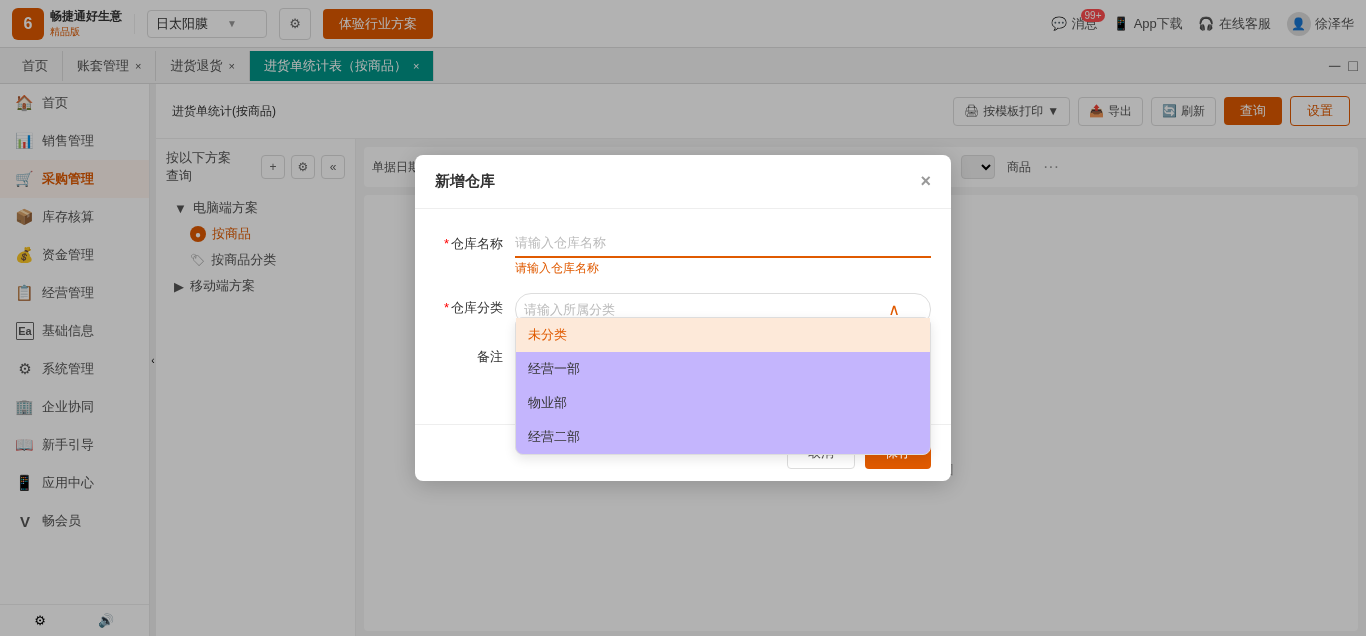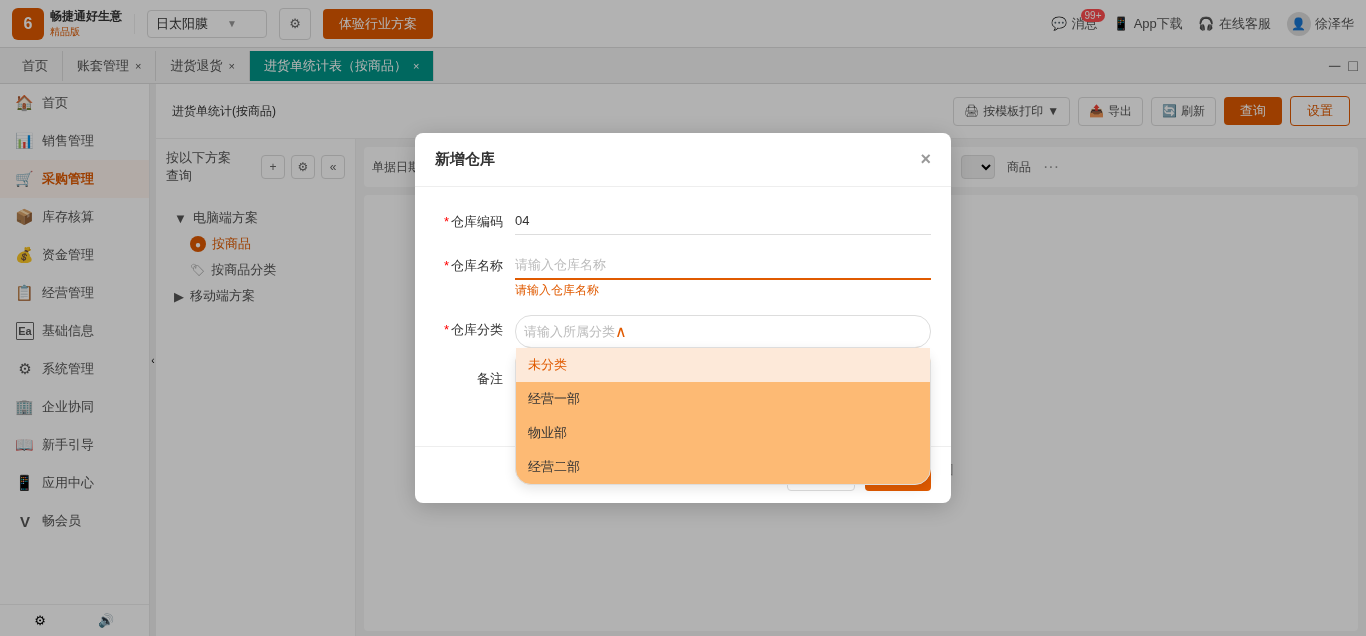--- a/index.html
+++ b/index.html
@@ -48,21 +48,21 @@
     .sidebar-collapse { width: 6px; background: #f0f0f0; cursor: pointer; display: flex; align-items: center; justify-content: center; font-size: 10px; }
 
     
     .content { flex: 1; background: #f5f5f5; overflow: auto; position: relative; }
     .content-header { background: white; padding: 12px 16px; display: flex; align-items: center; justify-content: space-between; border-bottom: 1px solid #eee; }
     .page-title { font-size: 12px; font-weight: normal; color: #333; }
     .header-actions { display: flex; gap: 8px; align-items: center; }
     .header-btn { display: flex; align-items: center; gap: 4px; padding: 5px 10px; border: 1px solid #ddd; border-radius: 4px; cursor: pointer; font-size: 12px; color: #555; background: white; }
     .query-btn { background: #e05a00; color: white; border: none; border-radius: 4px; padding: 5px 16px; cursor: pointer; font-size: 13px; }
     .set-btn { border: 1px solid #e05a00; color: #e05a00; background: white; border-radius: 4px; padding: 5px 16px; cursor: pointer; font-size: 13px; }
-    .query-panel-header { display: flex; align-items: center; gap: 20px; margin-bottom: 20px; color: #555; font-size: 13px; }
+    .query-panel-header { display: flex; align-items: center; gap: 20px; margin-bottom: 10px; color: #555; font-size: 13px; }
     .qp-actions { display: flex; gap: 6px; margin-left: 8px; }
     .qp-icon-btn { width: 24px; height: 24px; border: 1px solid #ddd; border-radius: 4px; display: flex; align-items: center; justify-content: center; cursor: pointer; color: #666; font-size: 12px; }
     .scheme-tree { margin-top: 8px; padding-left: 8px; }
     .scheme-item { display: flex; align-items: center; gap: 6px; padding: 4px 0; cursor: pointer; color: #555; font-size: 13px; }
     .scheme-item.active { color: #e05a00; }
     .scheme-item .bullet { width: 16px; height: 16px; border-radius: 50%; background: #e05a00; color: white; font-size: 10px; display: flex; align-items: center; justify-content: center; }
     .scheme-item .sub-icon { font-size: 12px; color: #999; }
     .filter-row { display: flex; align-items: center; gap: 12px; font-size: 12px; color: #555; flex-wrap: wrap; }
     .filter-label { color: #555; }
     .filter-select { border: 1px solid #ddd; border-radius: 4px; padding: 3px 6px; font-size: 12px; }
@@ -84,24 +84,24 @@
     .form-input.error { border-bottom: 2px solid #e05a00; }
     .error-msg { color: #e05a00; font-size: 12px; margin-top: 2px; }
     .form-input::placeholder { color: #bbb; }
     .form-textarea { width: 100%; border: none; border-bottom: 1px solid #ddd; padding: 6px 0; font-size: 13px; outline: none; resize: none; color: #333; }
     .modal-footer { display: flex; justify-content: flex-end; gap: 10px; padding: 12px 20px; border-top: 1px solid #eee; }
     .modal-cancel-btn { padding: 6px 20px; border: 1px solid #ddd; border-radius: 4px; cursor: pointer; background: white; color: #555; font-size: 13px; }
     .modal-save-btn { padding: 6px 20px; background: #e05a00; color: white; border: none; border-radius: 4px; cursor: pointer; font-size: 13px; }
 
     
     .dropdown-field { position: relative; }
-    .dropdown-trigger { width: 100%; border: 1px solid #ddd; border-radius: 16px; padding: 6px 30px 6px 8px; font-size: 13px; cursor: pointer; background: white; display: flex; align-items: center; }
+    .dropdown-trigger { width: 100%; border: 1px solid #ddd; border-radius: 16px; padding: 6px 30px 6px 8px; font-size: 13px; cursor: pointer; background: white; display: flex; align-items: center; justify-content: space-between; }
     .dropdown-trigger .placeholder { color: #bbb; }
     .dropdown-trigger .chevron { color: #e05a00; font-size: 16px; }
-    .dropdown-list { position: absolute; top: 32px; left: 0; right: 0; background: #fdba74; border: 1px solid #ddd; border-radius: 16px; z-index: 200; box-shadow: 0 4px 12px rgba(0,0,0,0.1); }
+    .dropdown-list { position: absolute; top: 24px; left: 0; right: 0; background: #c4b5fd; border: 1px solid #ddd; border-radius: 8px; z-index: 200; box-shadow: 0 4px 12px rgba(0,0,0,0.1); }
     .dropdown-option { padding: 8px 12px; cursor: pointer; font-size: 13px; color: #333; }
     .dropdown-option.selected { background: #fde9d9; color: #e05a00; }
 
     .divider { width: 1px; height: 20px; background: #eee; }
   </style>
 </head>
 <body>
 
 <div class="top-bar">
   <div class="top-bar-logo">
@@ -307,26 +307,20 @@
 </div>
 
 <div class="overlay">
   <div class="modal">
     <div class="modal-header">
       <span>新增仓库</span>
       <span class="modal-close">×</span>
     </div>
     <div class="modal-body">
 
-      <div class="form-row">
-        <label class="form-label required">仓库编码</label>
-        <div class="form-field">
-          <input class="form-input" type="text" value="04" style="">
-        </div>
-      </div>
 
       <div class="form-row">
         <label class="form-label required">仓库名称</label>
         <div class="form-field">
           <input class="form-input error" type="text" placeholder="请输入仓库名称" style="">
           <div class="error-msg">请输入仓库名称</div>
         </div>
       </div>
 
       <div class="form-row" style="margin-bottom:0;">

